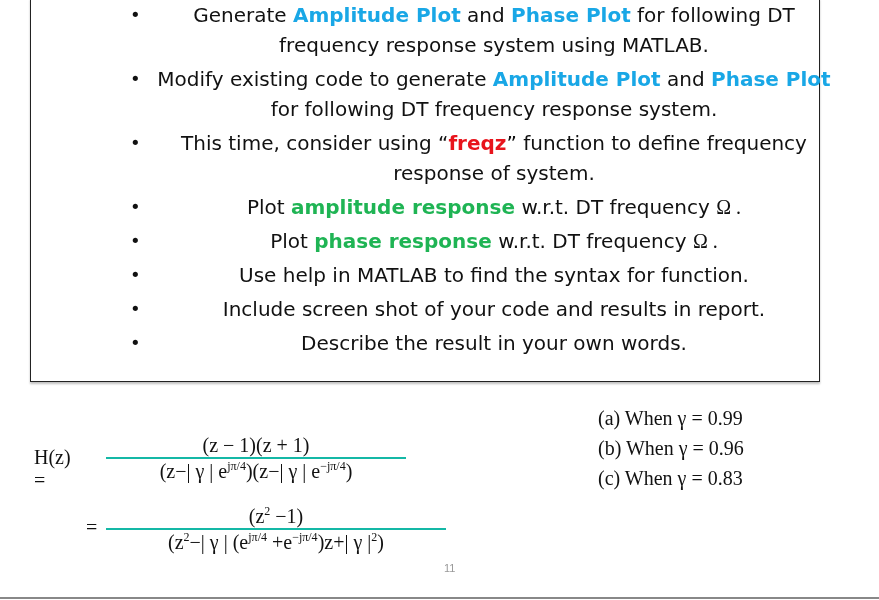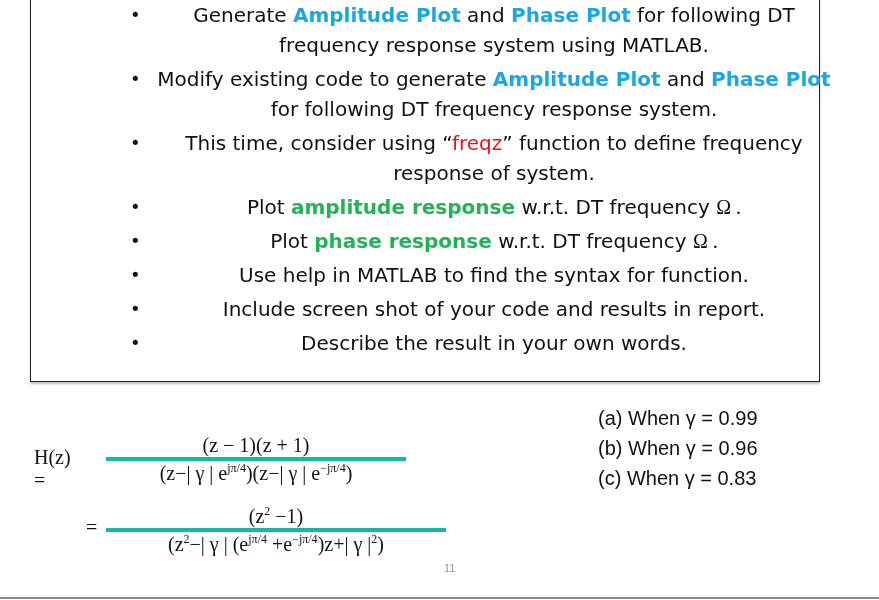--- a/index.html
+++ b/index.html
@@ -13,28 +13,28 @@
       box-shadow: 0 2px 2px rgba(0,0,0,0.25);
       box-sizing: border-box;
     }
     .bullets {
       position: absolute; left: 130px; top: 0px; margin: 0; padding: 0; list-style: none;
       font-family: "DejaVu Sans", sans-serif; font-size: 20px; line-height: 30px; color: #111;
     }
     .bullets li { position: relative; padding-left: 24px; margin-bottom: 4px; width: 680px; text-align: center; }
     .bullets li::before { content: "\2022"; position: absolute; left: 0; top: 0; font-size: 18px; }
     .blue { color: #19a7e6; font-weight: bold; }
-    .red { color: #e8141c; font-weight: normal; }
+    .red { color: #e8141c; font-weight: bold; }
     .green { color: #1fb454; font-weight: bold; }
     .math { font-family: "Liberation Serif", serif; }
     .eq { position: absolute; left: 34px; top: 430px; font-family: "Liberation Serif", serif; font-size: 20px; color: #111; }
     .frac { position: absolute; text-align: center; }
     .frac .num { display: block; padding: 0 4px; }
-    .frac .den { display: block; border-top: 4px solid #14b8a6; padding: 0 4px; }
-    .cases { position: absolute; left: 598px; top: 403px; font-family: Liberation Sans, sans-serif; font-size: 20px; line-height: 30px; }
+    .frac .den { display: block; border-top: 2px solid #14b8a6; padding: 0 4px; }
+    .cases { position: absolute; left: 598px; top: 403px; font-family: Liberation Serif, serif; font-size: 20px; line-height: 30px; }
     .pagenum { position: absolute; left: 444px; top: 562px; font-size: 11px; color: #999; font-family: "Liberation Sans", sans-serif; }
     .bottomrule { position: absolute; left: 0; top: 597px; width: 879px; height: 2px; background: #888; }
     sup { font-size: 12px; }
   </style>
 </head>
 <body>
 
 <div class="box"></div>
 <ul class="bullets" id="bullets">
     <li><span>Generate </span><span class="blue">Amplitude Plot</span><span> and </span><span class="blue">Phase Plot</span><span> for following DT frequency response system using MATLAB.</span></li>

